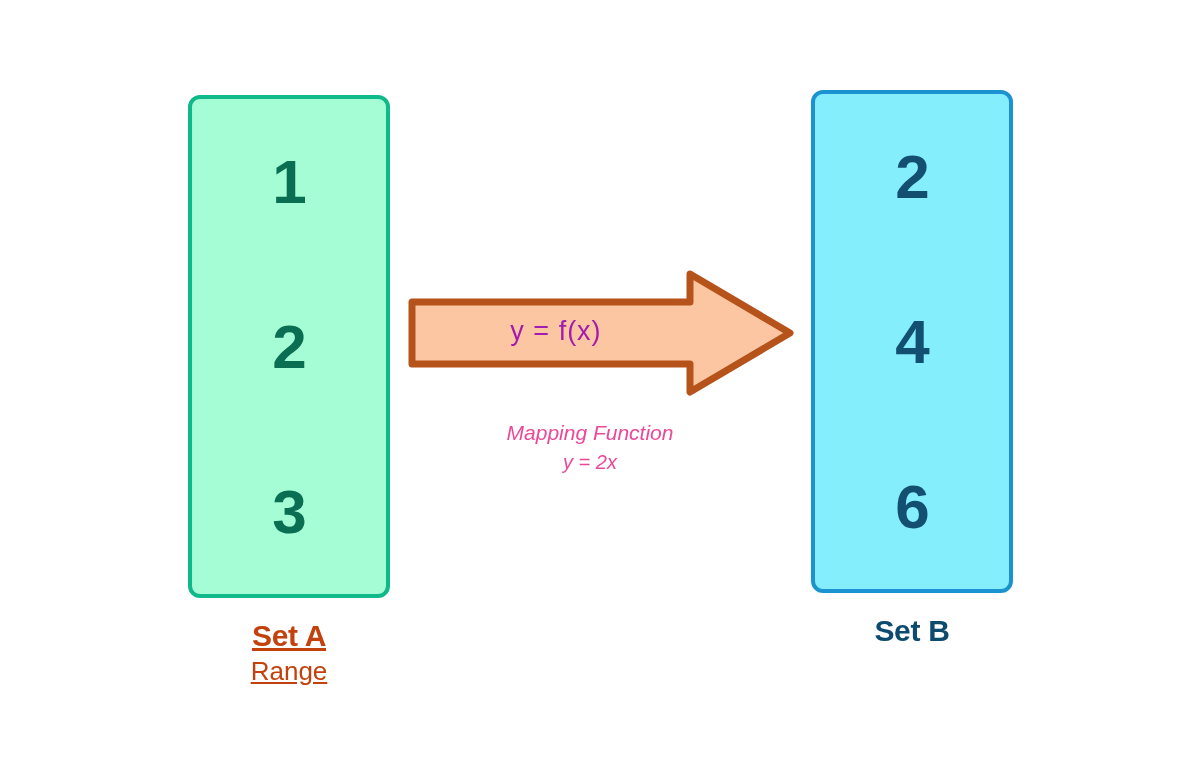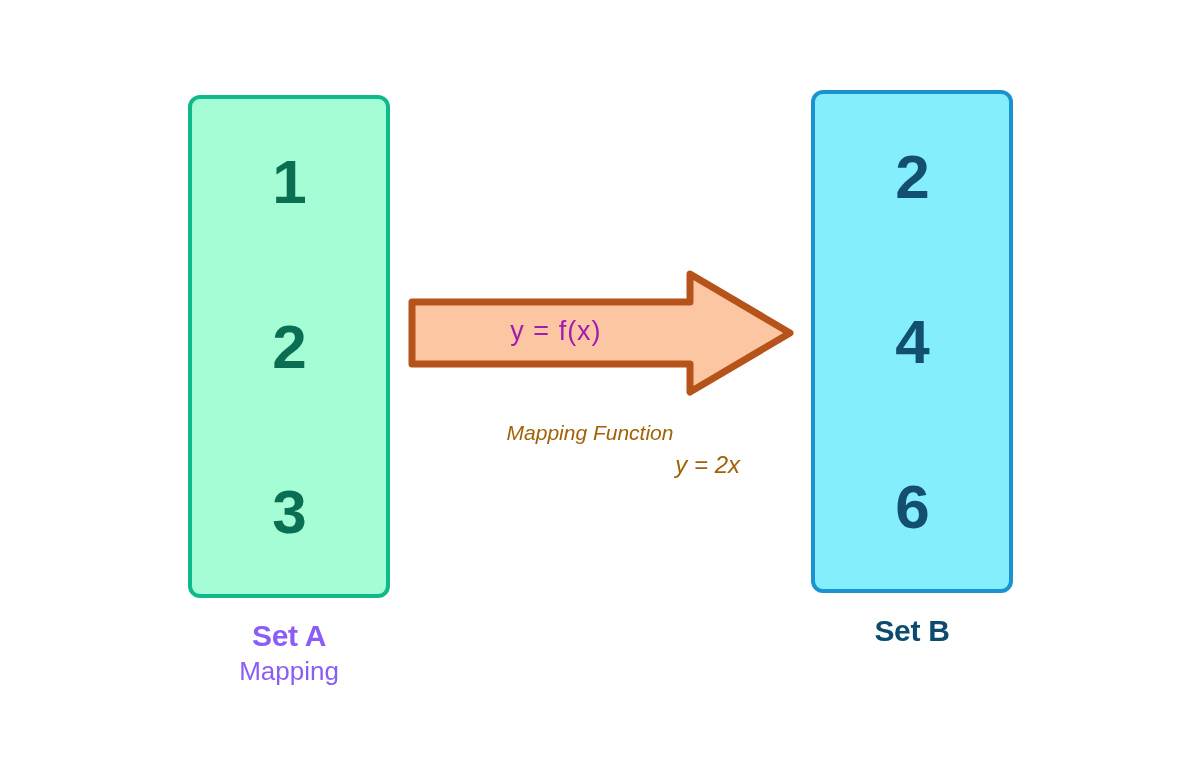--- a/index.html
+++ b/index.html
@@ -66,21 +66,21 @@
     font-size: 30px;
     font-weight: bold;
     line-height: 1.25;
     letter-spacing: -0.3px;
   }
   .caption .cap-sub {
     font-size: 26px;
     font-weight: normal;
     line-height: 1.3;
   }
-  .green-cap .cap-title, .green-cap .cap-sub { color: #8b5cf6; }
+  .green-cap .cap-title, .green-cap .cap-sub { color: #c2410c; text-decoration: underline; }
   .blue-cap  .cap-title, .blue-cap  .cap-sub { color: #0c4a6e; }
 
   
   .arrow-wrap {
     position: absolute;
     left: 400px;
     top: 262px;
     width: 402px;
     height: 142px;
   }
@@ -98,32 +98,31 @@
   }
 
   
   .map-note {
     position: absolute;
     left: 440px;
     top: 418px;
     width: 300px;
     text-align: center;
     font-style: italic;
-    color: #a16207;
+    color: #ec4899;
   }
   .map-note .note-line1 {
     font-size: 21px;
     line-height: 1.45;
     display: block;
   }
   .map-note .note-line2 {
-    font-size: 24px;
+    font-size: 20px;
     line-height: 1.45;
     display: block;
-    text-align: right;
   }
 </style>
 </head>
 <body>
 
 <div class="canvas">
 
   <div class="set-box green">
     <span class="set-number">1</span>
     <span class="set-number">2</span>
@@ -149,20 +148,20 @@
   </div>
   <div class="arrow-label">y = f(x)</div>
 
   <div class="map-note">
     <span class="note-line1">Mapping Function</span>
     <span class="note-line2">y = 2x</span>
   </div>
 
   <div class="caption green-cap">
     <div class="cap-title">Set A</div>
-    <div class="cap-sub">Mapping</div>
+    <div class="cap-sub">Range</div>
   </div>
 
   <div class="caption blue-cap">
     <div class="cap-title">Set B</div>
   </div>
 
 </div>
 
 </body></html>

